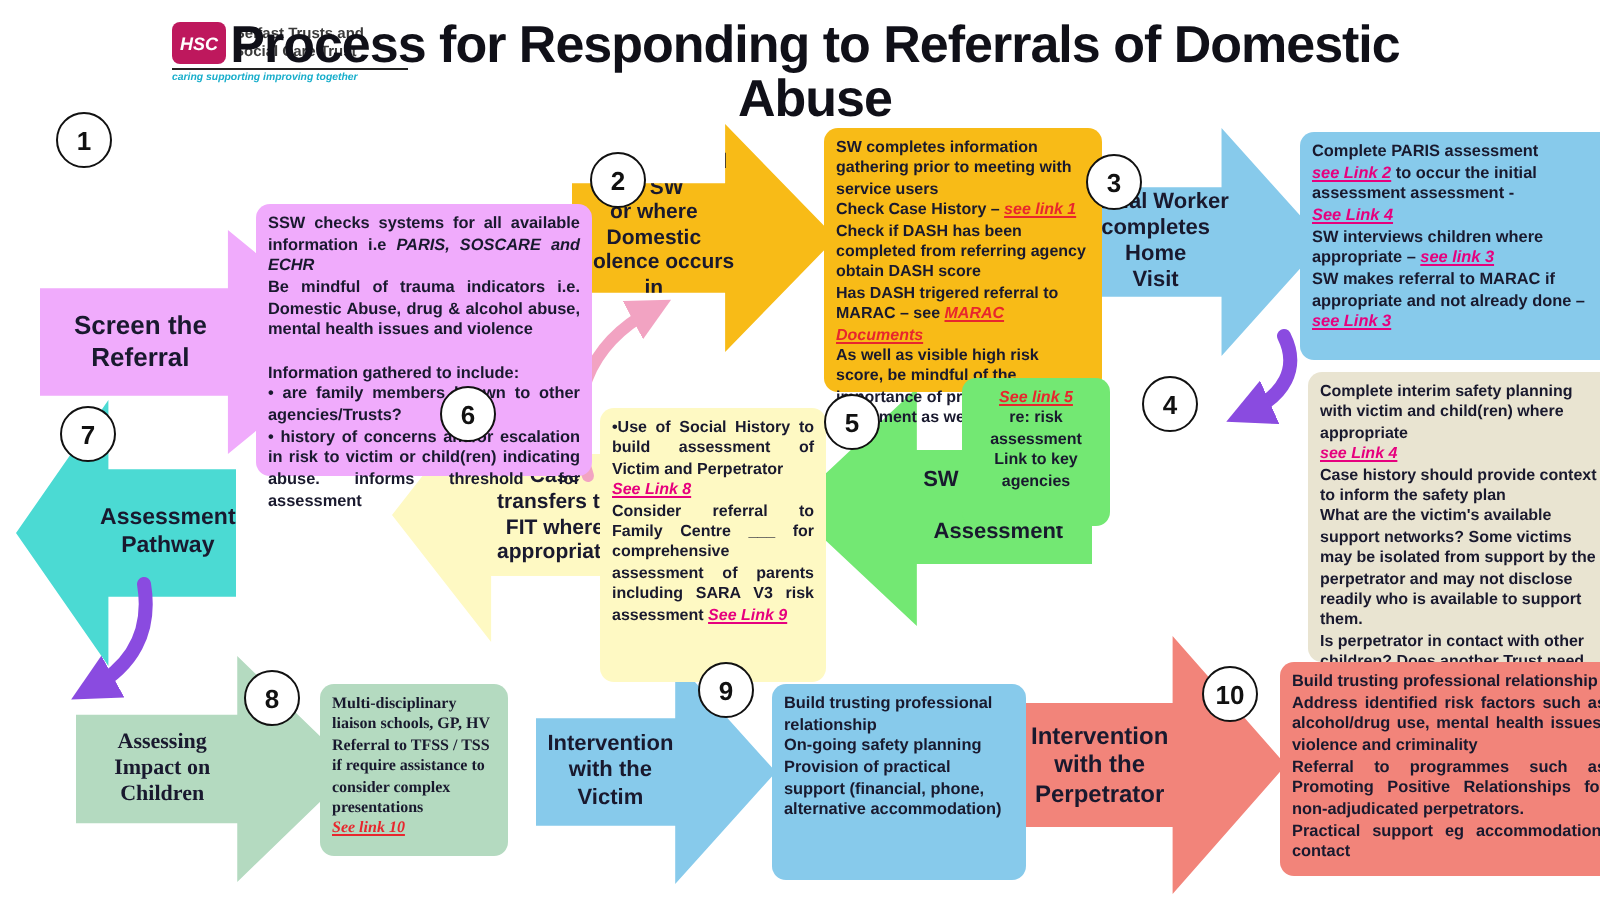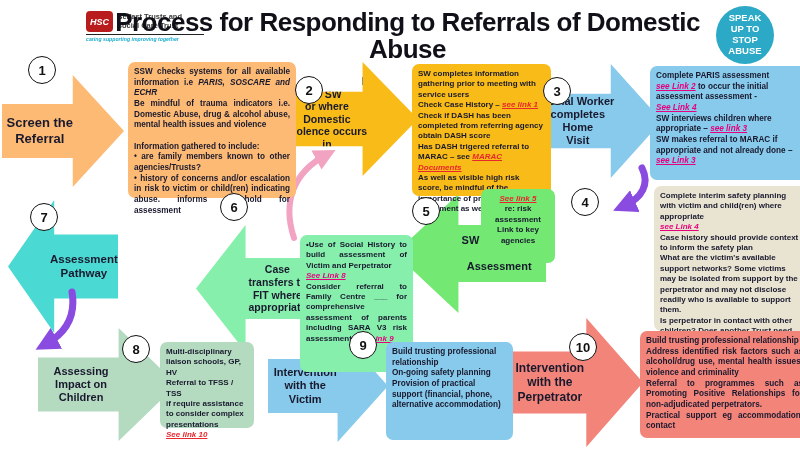--- a/index.html
+++ b/index.html
@@ -2,63 +2,63 @@
 <html><head>
 <meta charset="utf-8">
 <style>
   html,body{margin:0;padding:0;background:#fff;}
   #stage{position:relative;width:800px;height:450px;background:#ffffff;overflow:hidden;
          font-family:"Liberation Sans",sans-serif;color:#19192e;}
 
   
   #logo{position:absolute;left:86px;top:11px;width:118px;}
   #logo .lrow{display:flex;align-items:center;gap:4px;}
-  #hsc-box{width:27px;height:21px;background:#b91c1c;border-radius:4px;color:#fff;
+  #hsc-box{width:27px;height:21px;background:#be185d;border-radius:4px;color:#fff;
            font-size:9px;font-weight:bold;font-style:italic;display:flex;align-items:center;justify-content:center;}
   #org-name{font-size:7.5px;font-weight:bold;color:#3a3a3a;line-height:1.15;white-space:pre-line;}
   #tagline{margin-top:2px;border-top:1px solid #222;padding-top:1px;font-size:5.2px;
            font-style:italic;color:#18aecb;font-weight:bold;}
   #title{position:absolute;left:115px;top:9px;width:585px;text-align:center;
          font-size:26px;font-weight:800;color:#101018;letter-spacing:-0.5px;line-height:1.05;}
   #badge{position:absolute;left:716px;top:6px;width:58px;height:58px;border-radius:50%;
          background:#2ba9c6;color:#fff;display:flex;align-items:center;justify-content:center;
          text-align:center;font-size:9.5px;font-weight:800;line-height:1.15;white-space:pre-line;}
 
   
   .arrow{position:absolute;}
   .arrow.right{clip-path:polygon(0 26%,58% 26%,58% 0,100% 50%,58% 100%,58% 74%,0 74%);}
   .arrow.left{clip-path:polygon(100% 26%,42% 26%,42% 0,0 50%,42% 100%,42% 74%,100% 74%);}
   .arrow .lbl{position:absolute;top:0;height:100%;display:flex;align-items:center;justify-content:center;
               text-align:center;font-weight:800;white-space:pre-line;line-height:1.2;}
   .arrow.right .lbl{left:0;width:62%;}
   .arrow.left .lbl{right:0;width:62%;}
 
-  .c-purple{background:#fdba74;} .c-yellow{background:#f8bb17;} .c-blue{background:#87caeb;}
-  .c-cream{background:#e9e4d1;}  .c-green{background:#73e873;}  .c-pink{background:#86efac;margin-top:31px;}
-  .c-teal{background:#4bdad3;}   .c-sage{background:#b4dac0;}   .c-salmon{background:#f2847a;}
-
-  #arrow1{left:2px;top:75px;width:122px;height:112px;}   #arrow1 .lbl{font-size:13px;}
+  .c-purple{background:#f0abfc;margin-top:40px;} .c-yellow{background:#f8bb17;} .c-blue{background:#87caeb;}
+  .c-cream{background:#e9e4d1;}  .c-green{background:#73e873;}  .c-pink{background:#fef9c3;}
+  .c-teal{background:#4bdad3;}   .c-sage{background:#b4dac0;font-family:Liberation Serif, serif;}   .c-salmon{background:#f2847a;}
+
+  #arrow1{left:20px;top:75px;width:122px;height:112px;padding-left:40px;}   #arrow1 .lbl{font-size:13px;}
   #arrow2{left:286px;top:62px;width:132px;height:114px;} #arrow2 .lbl{font-size:10.5px;}
   #arrow3{left:540px;top:64px;width:122px;height:114px;} #arrow3 .lbl{font-size:11px;}
   #arrow4{left:546px;top:201px;width:120px;height:129px;}#arrow4 .lbl{font-size:13px;}
   #arrow5{left:395px;top:194px;width:151px;height:119px;}#arrow5 .lbl{font-size:11px;}
   #arrow6{left:196px;top:194px;width:118px;height:127px;}#arrow6 .lbl{font-size:10.5px;}
   #arrow7{left:8px;top:200px;width:110px;height:133px;}  #arrow7 .lbl{font-size:11.5px;}
   #arrow8{left:38px;top:328px;width:139px;height:113px;} #arrow8 .lbl{font-size:11px;}
   #arrow9{left:268px;top:330px;width:120px;height:112px;}#arrow9 .lbl{font-size:11px;}
   #arrow10{left:508px;top:318px;width:135px;height:129px;}#arrow10 .lbl{font-size:12px;}
 
   
   .numc{position:absolute;width:26px;height:26px;border-radius:50%;background:#fff;
         border:1.6px solid #111;display:flex;align-items:center;justify-content:center;
         font-size:13px;font-weight:bold;color:#111;z-index:6;}
   #num1{left:28px;top:56px;}   #num2{left:295px;top:76px;}  #num3{left:543px;top:77px;}
   #num4{left:571px;top:188px;} #num5{left:412px;top:197px;} #num6{left:220px;top:193px;}
   #num7{left:30px;top:203px;}  #num8{left:122px;top:335px;} #num9{left:349px;top:331px;}
-  #num10{left:569px;top:333px;}
+  #num10{left:601px;top:333px;}
 
   
   .note{position:absolute;border-radius:7px;padding:5px 6px;font-weight:bold;
         font-size:8.2px;line-height:1.3;white-space:pre-line;z-index:4;}
   .note.just{text-align:justify;}
   #note1{left:128px;top:62px;width:156px;height:126px;}
   #note2{left:412px;top:64px;width:127px;height:122px;font-size:8px;}
   #note3{left:650px;top:66px;width:146px;height:104px;}
   #note4{left:654px;top:186px;width:143px;height:135px;font-size:8px;}
   #note5{left:481px;top:189px;width:62px;height:64px;text-align:center;font-size:8px;z-index:5;}
@@ -85,24 +85,20 @@
 
   <div id="logo">
     <div class="lrow">
       <div id="hsc-box">HSC</div>
       <div id="org-name">Belfast Trusts and
 Social Care Trust</div>
     </div>
     <div id="tagline">caring supporting improving together</div>
   </div>
   <div id="title">Process for Responding to Referrals of Domestic Abuse</div>
-  <div id="badge">SPEAK
-UP TO
-STOP
-ABUSE</div>
 
   <div id="arrow1" class="arrow right c-purple">
     <div class="lbl">Screen the
 Referral</div>
     </div>
   <div id="arrow2" class="arrow right c-yellow">
     <div class="lbl">Case allocated to SW
 or where Domestic
 Violence occurs in
 existing case</div>

